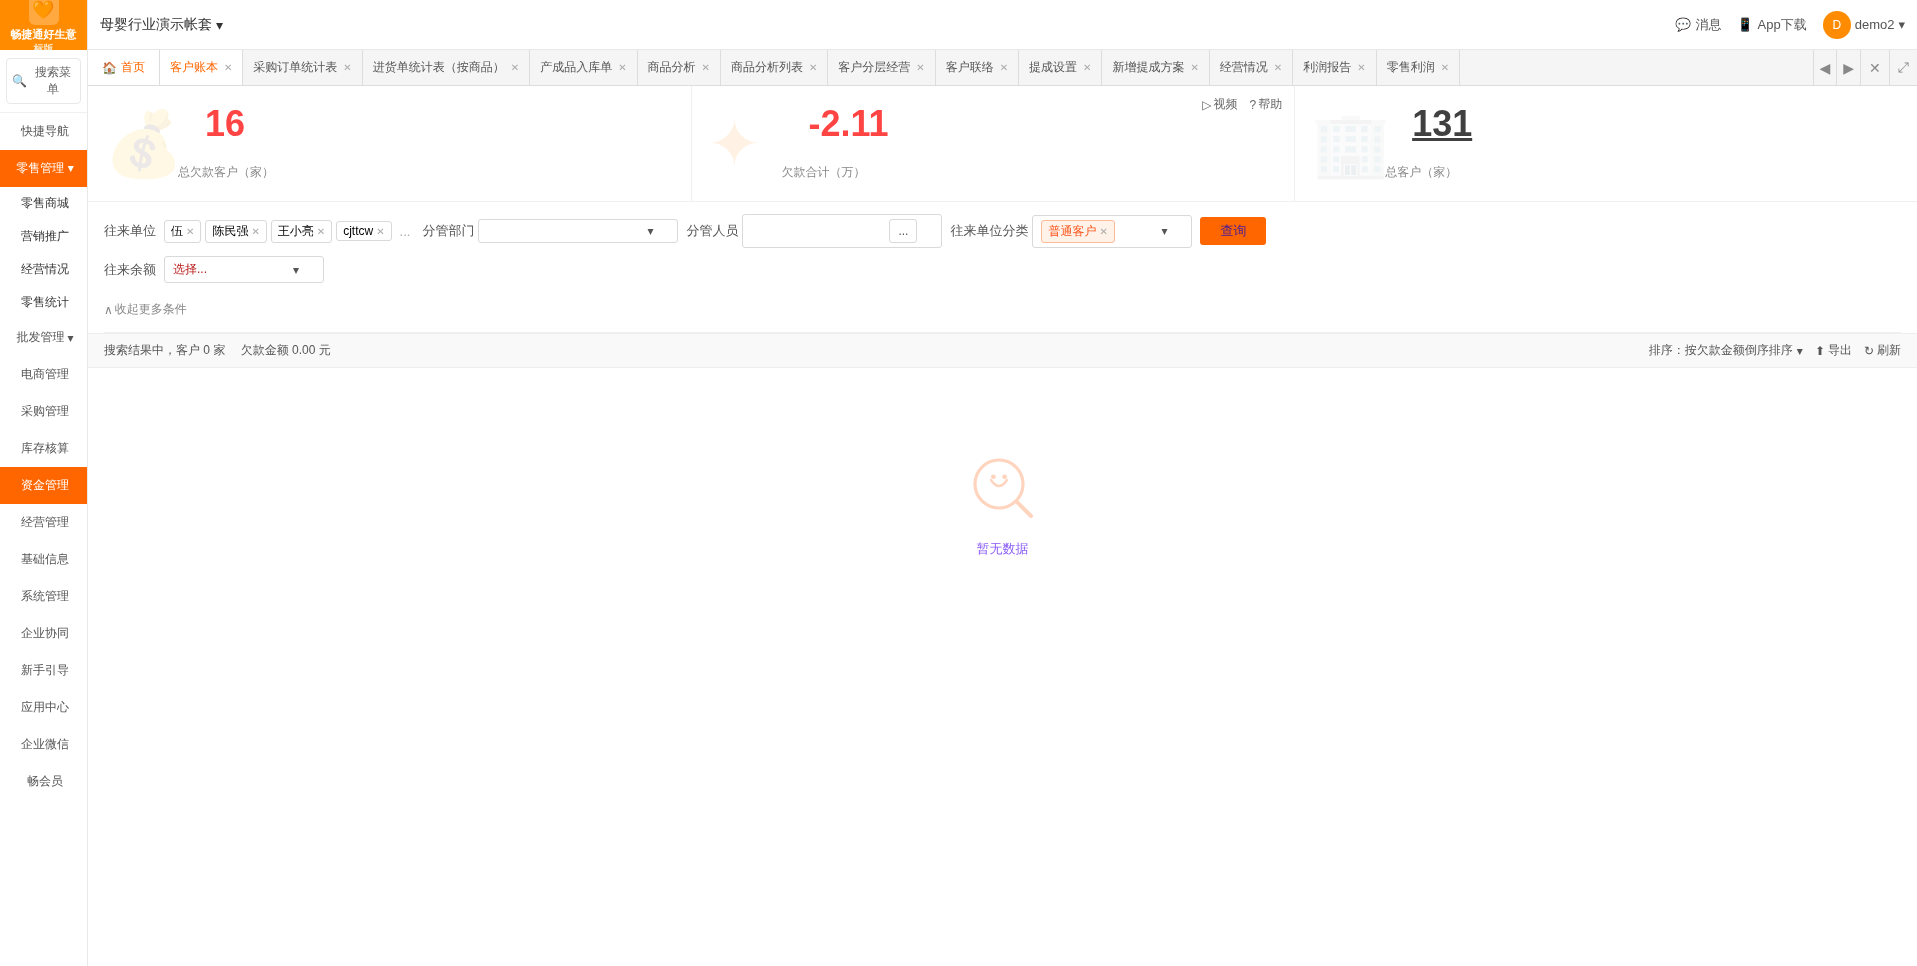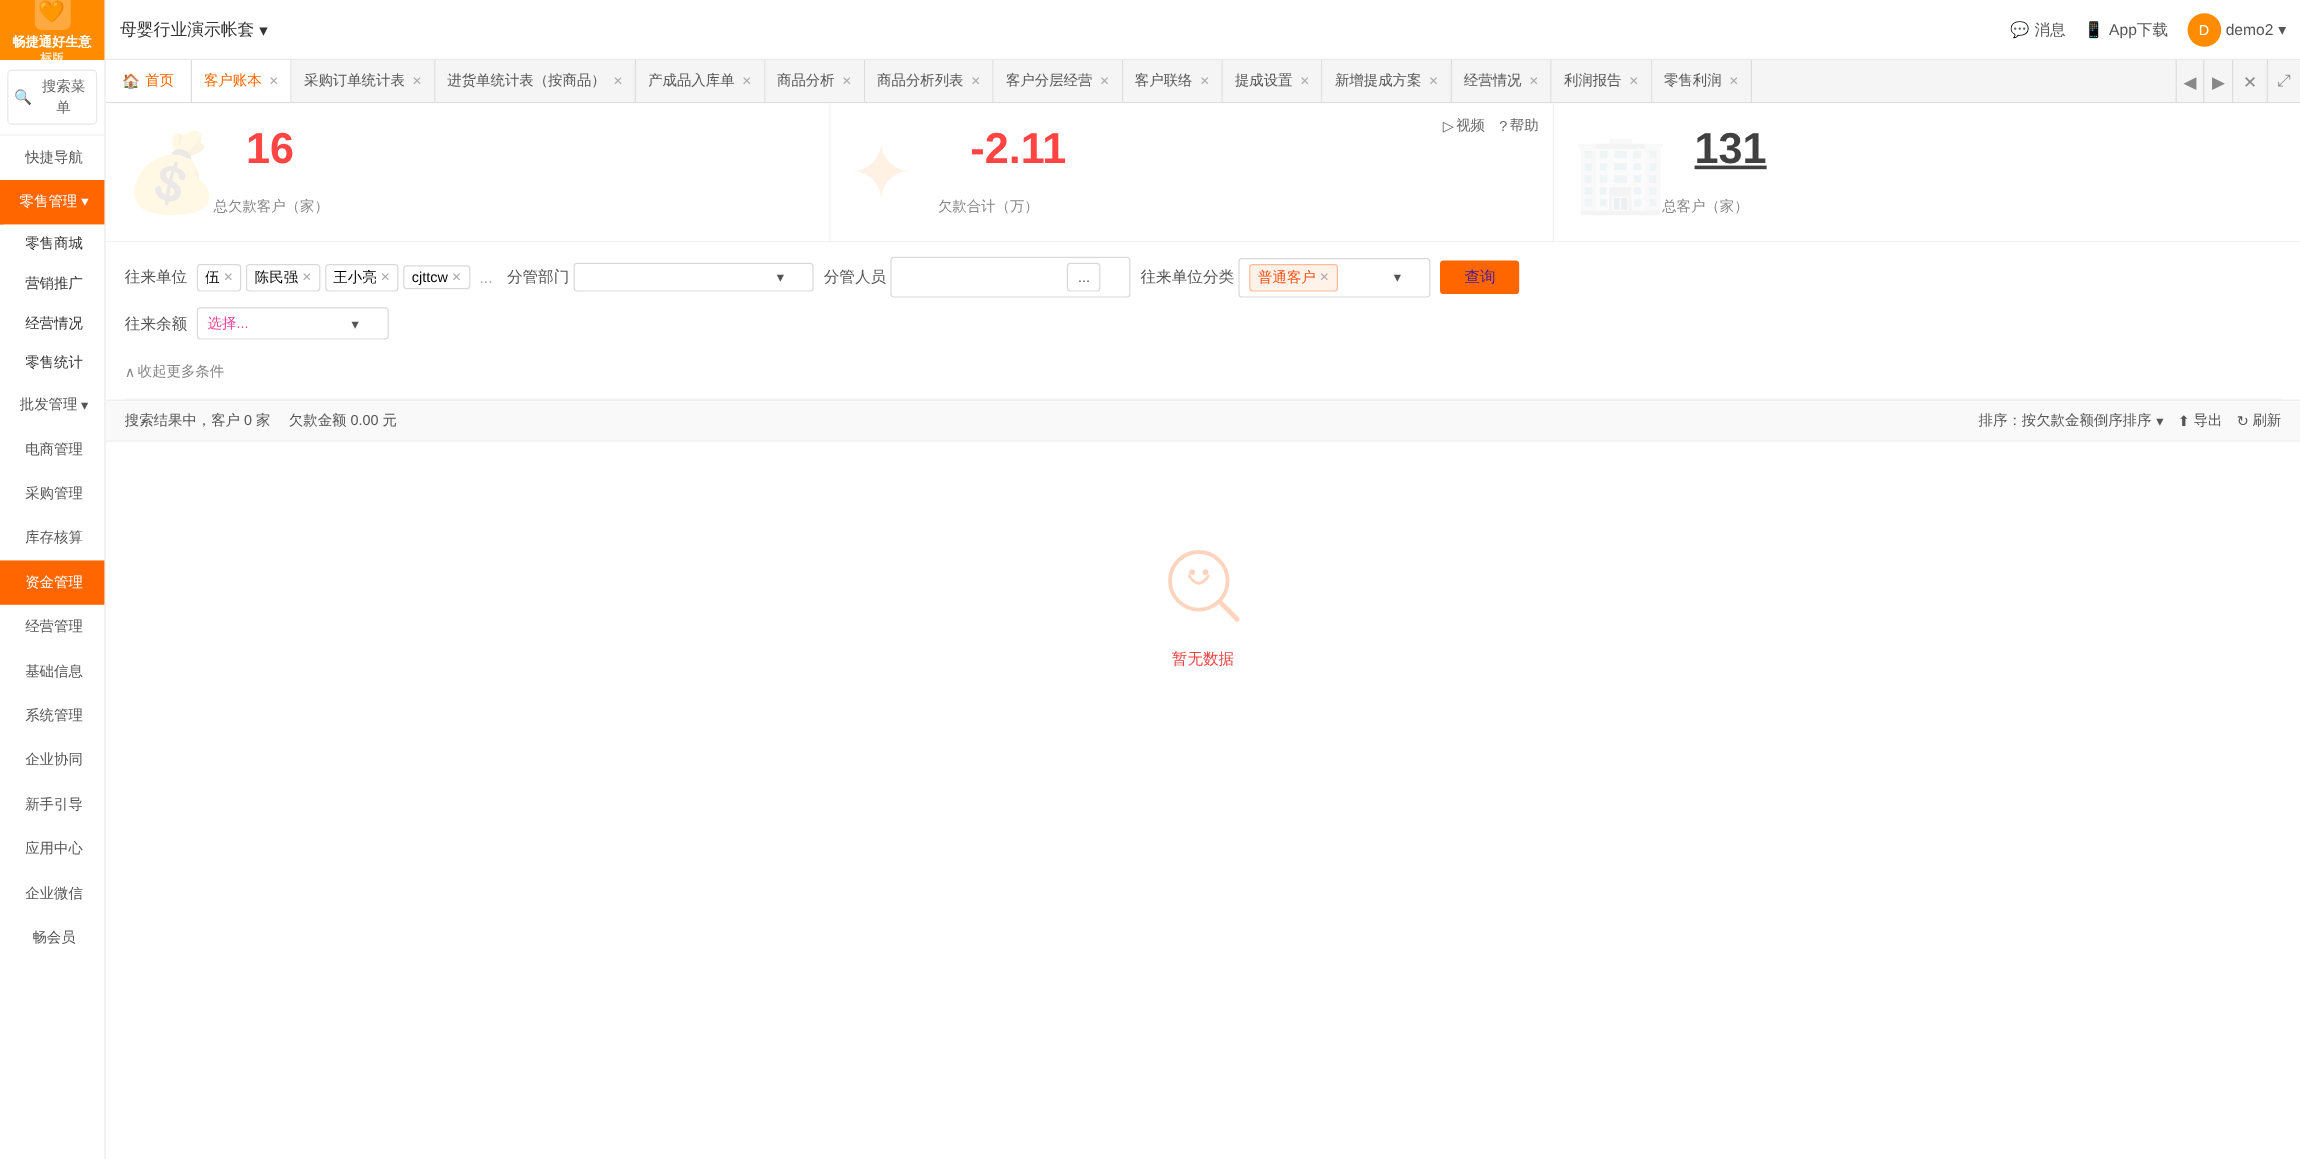--- a/index.html
+++ b/index.html
@@ -70,21 +70,21 @@
     .result-bar { display: flex; align-items: center; justify-content: space-between; padding: 8px 16px; background: #f9f9f9; border-bottom: 1px solid #eee; border-top: 1px solid #eee; font-size: 12px; color: #555; }
     .result-actions { display: flex; align-items: center; gap: 12px; }
     .result-action { display: flex; align-items: center; gap: 3px; cursor: pointer; color: #555; }
     .sort-select { display: flex; align-items: center; gap: 4px; cursor: pointer; }
 
     
     .data-table { width: 100%; border-collapse: collapse; }
     .data-table th { text-align: left; padding: 10px 16px; font-size: 13px; color: #333; font-weight: normal; border-bottom: 1px solid #f0f0f0; background: #fff; }
 
     
-    .empty-state { display: flex; flex-direction: column; align-items: center; justify-content: center; padding: 80px 0; color: #ef4444; font-size: 13px; }
+    .empty-state { display: flex; flex-direction: column; align-items: center; justify-content: center; padding: 80px 0; color: #8b5cf6; font-size: 13px; }
 
     .tag-selected { background: #fff2e8; border-color: #ffbb96; color: #fa541c; }
   </style>
 </head>
 <body>
 
 <div class="sidebar">
   <div class="sidebar-logo">
     <div style="display:flex;flex-direction:column;align-items:center;">
       <div style="display:flex;align-items:center;gap:4px;">
@@ -320,21 +320,21 @@
             <span>▾</span>
           </div>
         </div>
 
         <button class="query-btn">查询</button>
       </div>
 
       <div class="filter-row">
         <span class="filter-label">往来余额</span>
         <div class="filter-select-box" style="min-width:160px;">
-          <span style="color:#ec4899;">选择...</span>
+          <span style="color:#b91c1c;">选择...</span>
           <span>▾</span>
         </div>
       </div>
 
       <div style="text-align:center;padding:4px 0 8px;border-bottom:1px solid #f0f0f0;">
         <span class="collapse-btn">
           <span>∧</span>
           <span>收起更多条件</span>
         </span>
       </div>

